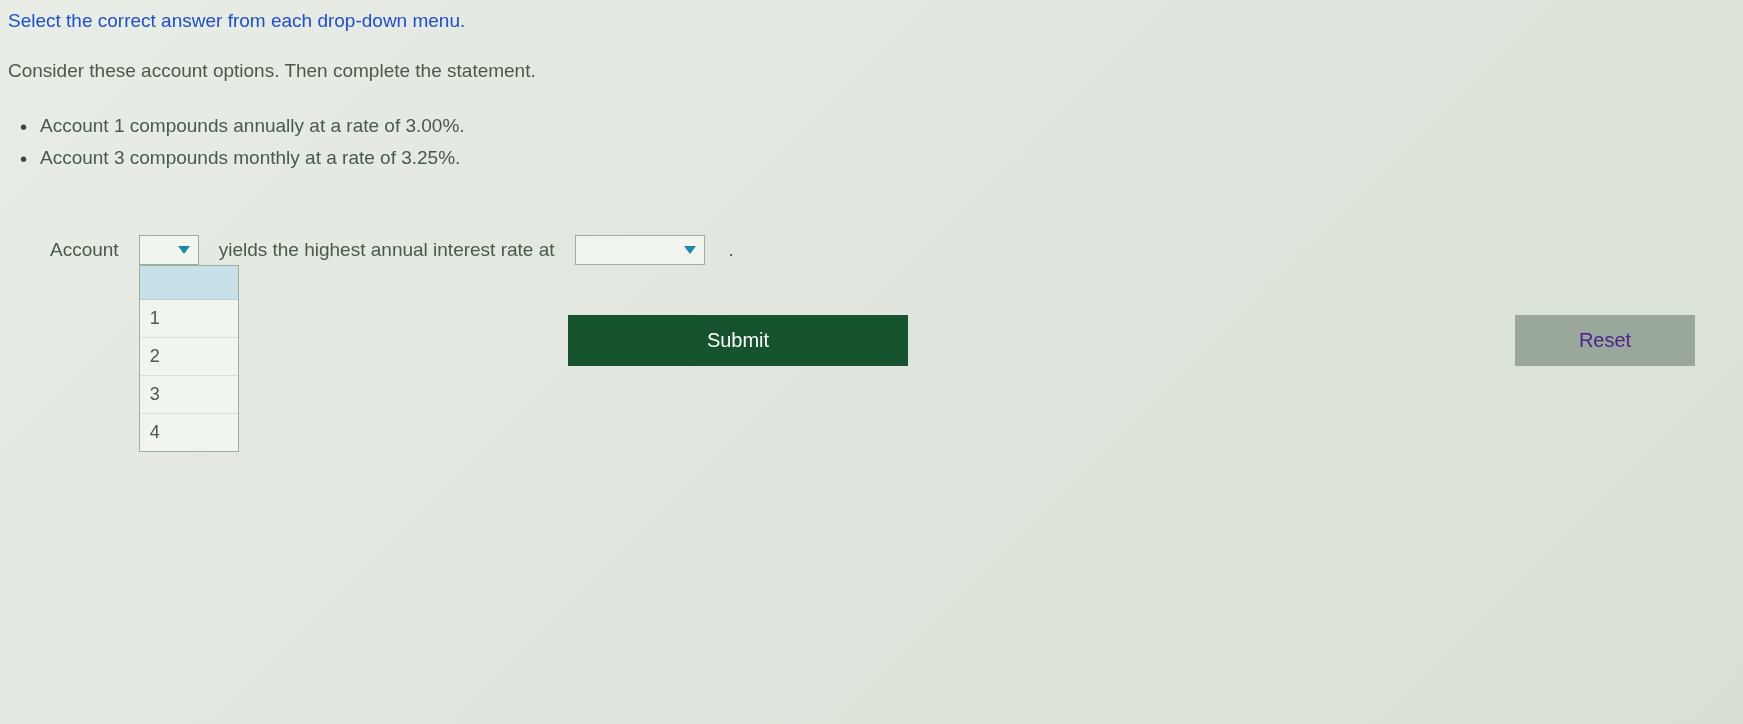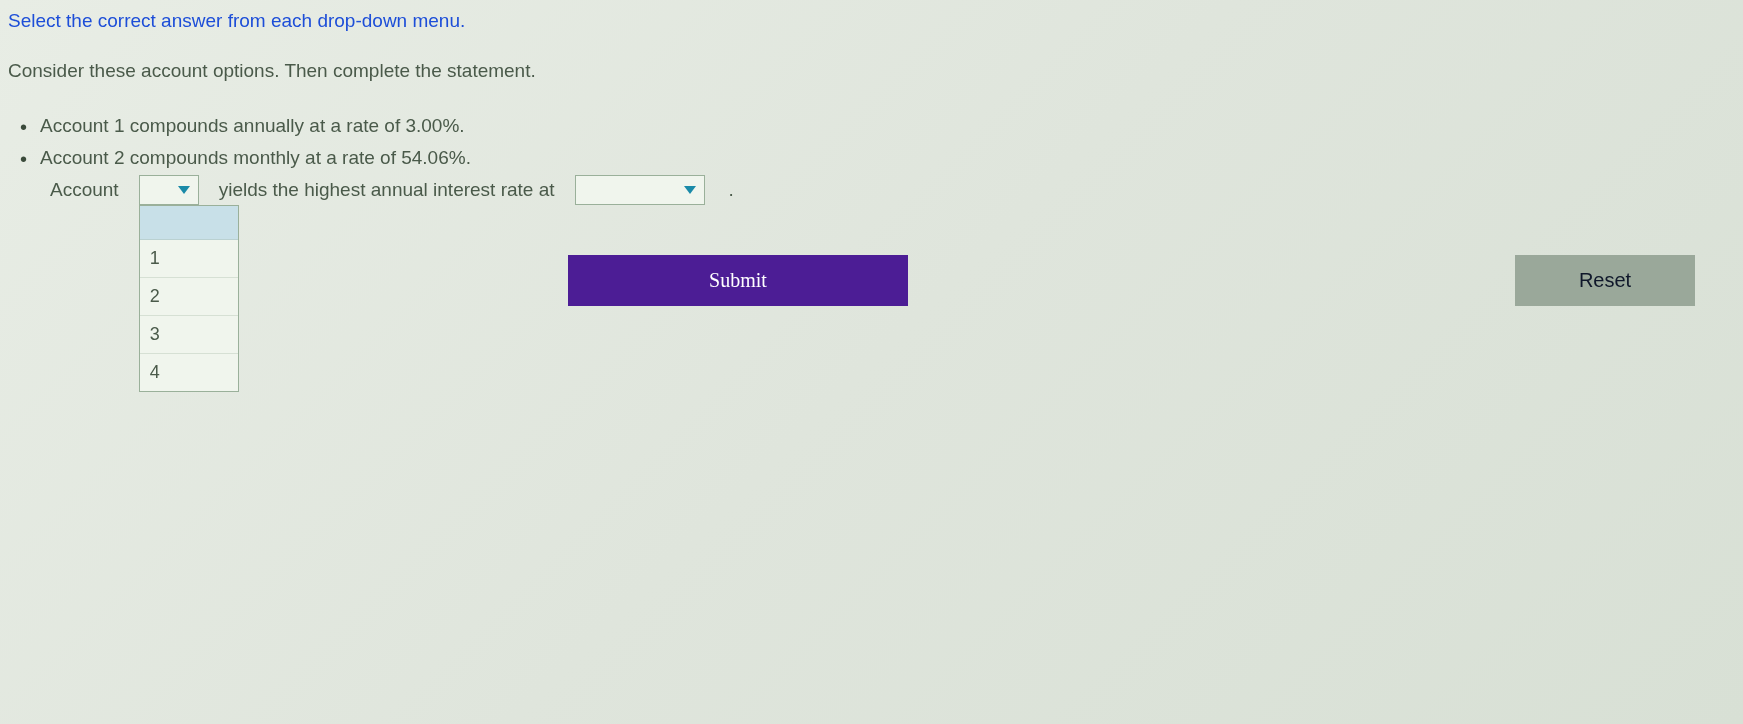--- a/index.html
+++ b/index.html
@@ -21,20 +21,21 @@
       font-size: 19px;
     }
     .prompt {
       color: #4a5a4a;
       margin-bottom: 28px;
       font-size: 19px;
     }
     .bullet-list {
       list-style: none;
       padding-left: 32px;
+      margin-bottom: 60px;
     }
     .bullet-list li {
       position: relative;
       color: #4a5a4a;
       font-size: 19px;
       line-height: 1.7;
     }
     .bullet-list li::before {
       content: "•";
       position: absolute;
@@ -107,50 +108,49 @@
       margin-left: 4px;
     }
     .button-row {
       display: flex;
       justify-content: space-between;
       align-items: center;
       padding-left: 0;
       padding-right: 40px;
     }
     .submit-btn {
-      background: #4c1d95;
+      background: #14532d;
       color: #fff;
       border: none;
       padding: 14px 60px;
       font-size: 20px;
       cursor: pointer;
       margin-left: 560px;
       min-width: 340px;
-      font-family: Liberation Serif, serif;
     }
     .reset-btn {
       background: #9aa89a;
-      color: #0f172a;
+      color: #4c1d95;
       border: none;
       padding: 14px 40px;
       font-size: 20px;
       cursor: pointer;
       min-width: 180px;
     }
   </style>
 </head>
 <body>
 
 <div class="instruction">Select the correct answer from each drop-down menu.</div>
 
 <div class="prompt">Consider these account options. Then complete the statement.</div>
 
 <ul class="bullet-list">
   <li>Account 1 compounds annually at a rate of 3.00%.</li>
-  <li>Account 2 compounds monthly at a rate of 54.06%.</li>
+  <li>Account 3 compounds monthly at a rate of 3.25%.</li>
 </ul>
 
 <div class="answer-row">
   <span class="answer-text">Account</span>
 
   <div class="dropdown-wrapper">
     <div class="dropdown-select">
       <span class="triangle-down"></span>
     </div>
     <div class="dropdown-options">

